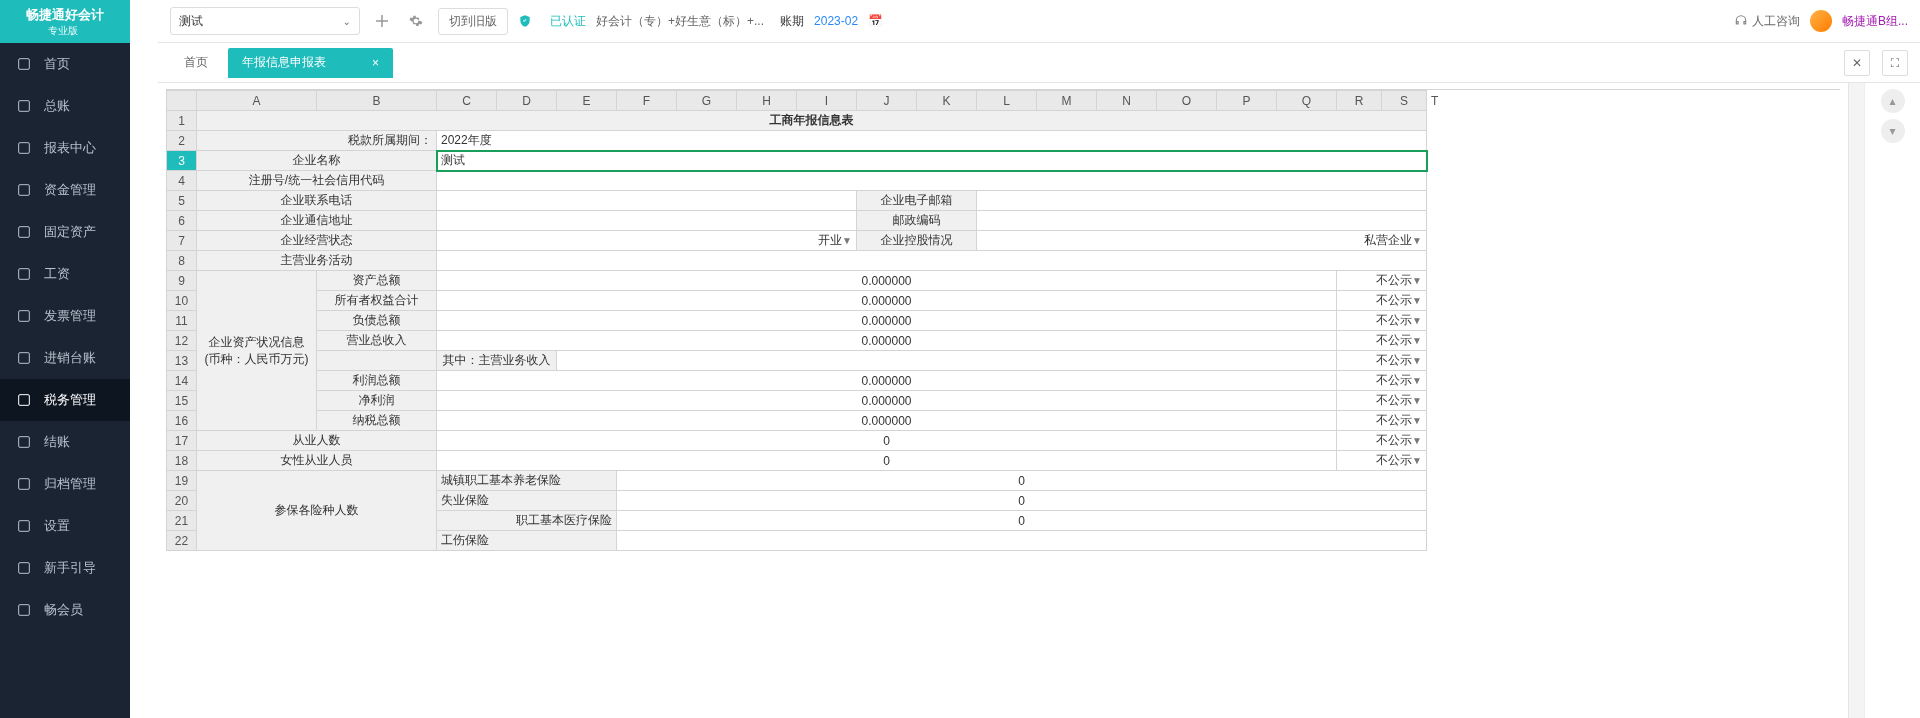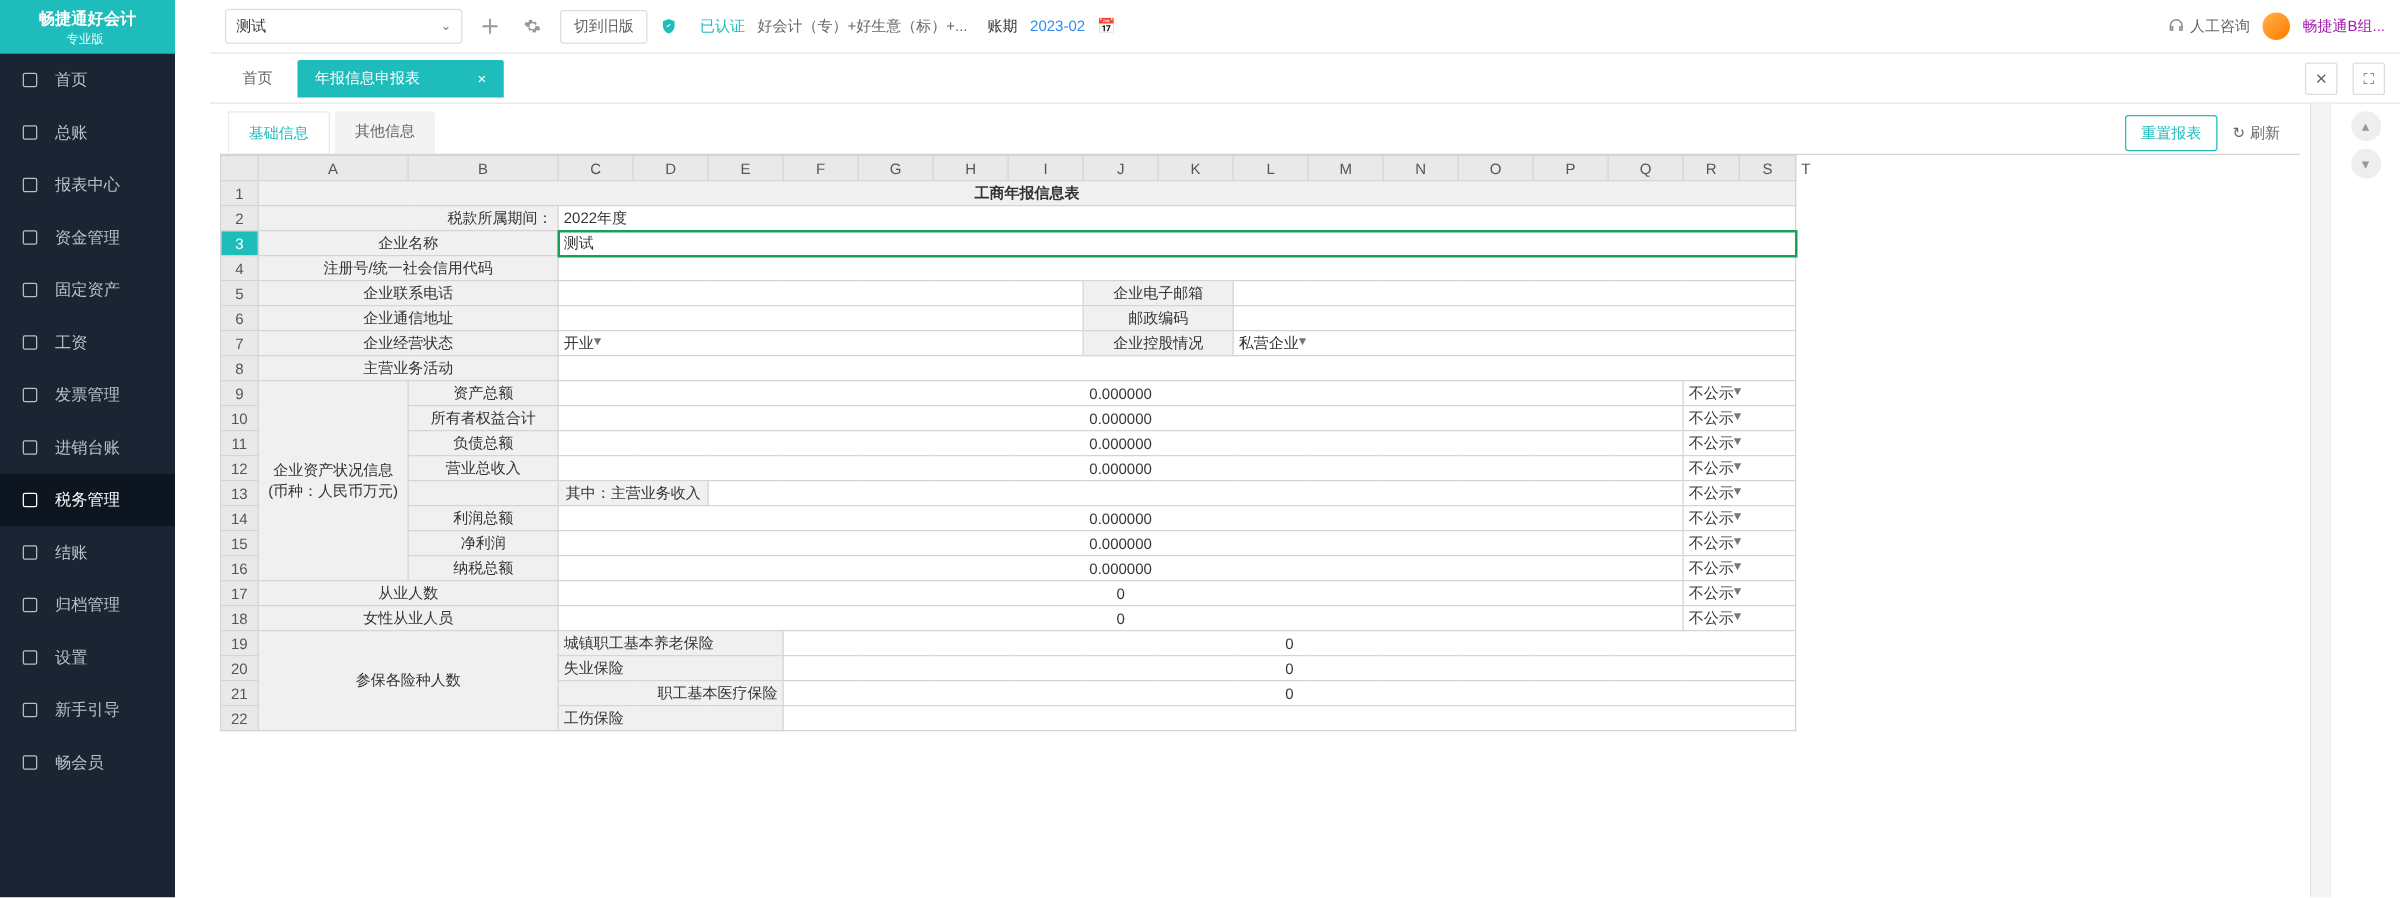--- a/index.html
+++ b/index.html
@@ -1,20 +1,20 @@
 <!DOCTYPE html>
 <html><head>
 <meta charset="utf-8">
 <style>
 * { margin: 0; padding: 0; box-sizing: border-box; }
 body { font-family: "Microsoft YaHei", Arial, sans-serif; font-size: 12px; color: #333; background: #fff; overflow: hidden; }
 .app { display: flex; height: 100vh; }
 
 
-.sidebar { width: 140px; background: #1a2432; color: #b8c0cc; flex-shrink: 0; display: flex; flex-direction: column; }
+.sidebar { width: 130px; background: #1a2432; color: #b8c0cc; flex-shrink: 0; display: flex; flex-direction: column; }
 .logo { height: 43px; background: #1fbcbc; display: flex; align-items: center; justify-content: center; color: #fff; font-size: 13px; font-weight: bold; }
 .logo-sub { font-size: 10px; font-weight: normal; opacity: 0.9; display: block; text-align: left; margin-left: 22px; }
 .nav { flex: 1; overflow-y: auto; }
 .nav-item { display: flex; align-items: center; padding: 12px 16px; cursor: pointer; gap: 12px; }
 .nav-item.active { background: #0d1620; color: #fff; }
 .nav-icon { width: 16px; height: 16px; display: inline-flex; align-items: center; justify-content: center; }
 .nav-label { font-size: 13px; }
 
 
 .main { flex: 1; display: flex; flex-direction: column; min-width: 0; padding-left: 28px; }
@@ -58,21 +58,21 @@
 table.sheet { border-collapse: collapse; width: 1220px; table-layout: fixed; }
 table.sheet th, table.sheet td { border: 1px solid #d4d4d4; height: 20px; font-size: 12px; padding: 0 4px; background: #fff; }
 table.sheet thead th { background: #e9e9e9; color: #555; text-align: center; font-weight: normal; }
 .rowhdr { background: #e9e9e9 !important; text-align: center; color: #555; width: 30px; }
 .rowhdr.sel { background: #1fbcbc !important; color: #fff; }
 .lbl { background: #f0f0f0 !important; text-align: center; color: #333; }
 .title-cell { background: #f0f0f0 !important; text-align: center; font-size: 14px; font-weight: bold; }
 .val-right { text-align: center; }
 .val-center { text-align: center; }
 .selected-cell { outline: 2px solid #1a9e5c; outline-offset: -1px; position: relative; }
-.dd { display: flex; justify-content: flex-start; align-items: center; font-family: Liberation Mono, monospace; }
+.dd { display: flex; justify-content: flex-end; align-items: center; }
 .caret { color: #777; font-size: 10px; }
 .vscroll { width: 16px; background: #f4f4f4; border-left: 1px solid #e5e5e5; }
 
 
 .year-panel { width: 56px; display: flex; flex-direction: column; align-items: center; padding: 6px 0; gap: 6px; border-left: 1px solid #eee; }
 .year-nav { width: 24px; height: 24px; border-radius: 50%; background: #eee; display: flex; align-items: center; justify-content: center; color: #999; cursor: pointer; }
 .year-item { font-size: 11px; color: #bbb; padding: 5px 0; cursor: pointer; }
 .year-item.near { color: #555; }
 .year-item.active { background: #1fbcbc; color: #fff; border-radius: 10px; padding: 3px 8px; }
 
@@ -256,32 +256,20 @@
             <span class="tab-close">×</span>
           </div>
         </div>
       <div class="tabs-spacer"></div>
       <div class="tab-x">✕</div>
       <div class="tab-x tab-expand">⛶</div>
     </div>
 
     <div class="content">
       <div class="sheet-area">
-        <div class="subtabs-row">
-          <div id="subtabs-holder" style="display:flex;gap:4px;">
-              <div class="subtab active">基础信息</div>
-              <div class="subtab">其他信息</div>
-            </div>
-          <div class="subtabs-spacer"></div>
-          <div class="reset-btn">重置报表</div>
-          <div class="refresh-btn">
-            <span>↻</span>
-            <span>刷新</span>
-          </div>
-        </div>
 
         <div class="sheet-wrap">
           <table class="sheet">
             <colgroup>
               <col style="width:30px">
                 <col style="width:120px">
                 <col style="width:120px">
               <col style="width:60px">
                 <col style="width:60px">
                 <col style="width:60px">

